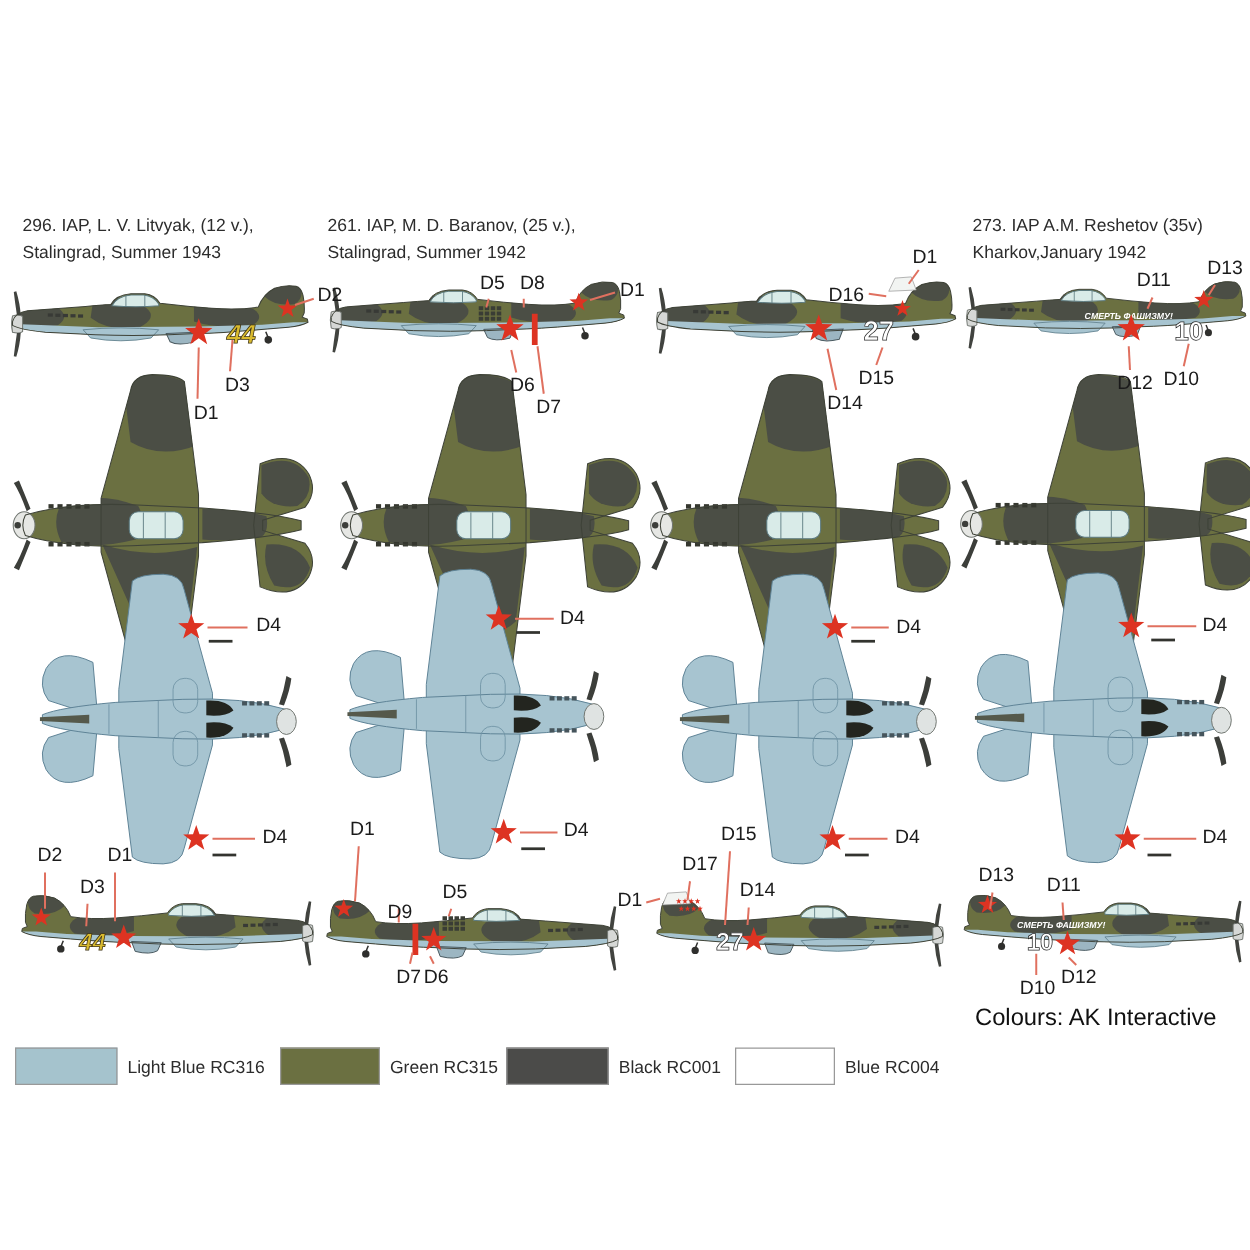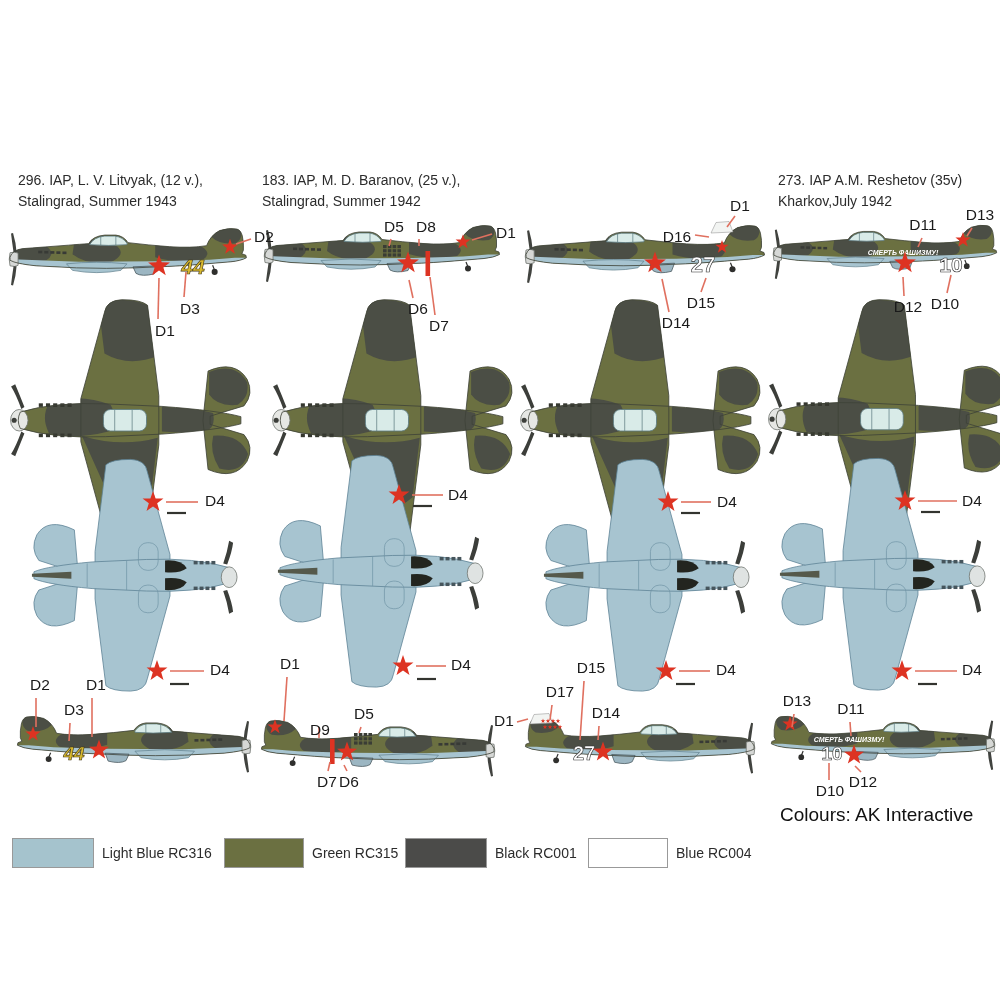--- a/index.html
+++ b/index.html
@@ -31,24 +31,24 @@
   .legend-label{margin-left:8px;font-size:14px;color:#2c2c2c;line-height:30px;}
   .brand{position:absolute;left:780px;top:804px;font-size:19px;color:#111;}
 </style>
 </head>
 <body>
 
 <div class="sheet">
 
   <div class="col-title" style="left:18px">296. IAP, L. V. Litvyak, (12 v.),
 Stalingrad, Summer 1943</div>
-  <div class="col-title" style="left:262px">183. IAP, M. D. Baranov, (25 v.),
+  <div class="col-title" style="left:262px">261. IAP, M. D. Baranov, (25 v.),
 Stalingrad, Summer 1942</div>
   <div class="col-title" style="left:778px">273. IAP A.M. Reshetov (35v)
-Kharkov,July 1942</div>
+Kharkov,January 1942</div>
 
   <svg class="art" viewBox="0 0 1000 1000">
     <defs>
       <polygon id="star" points="0,-10 2.35,-3.24 9.51,-3.09 3.80,1.24 5.88,8.09 0,4 -5.88,8.09 -3.80,1.24 -9.51,-3.09 -2.35,-3.24"></polygon>
       <path id="fusel" d="M2,33 Q4,26 14,24.5 L60,21 Q72,20 80,19.5 Q84,12 96,11 L107,11 Q115,12 119,18.5 Q140,21 160,22.5 Q182,24 197,21.5 Q201,11 210,6.5 Q219,3.5 227,5 Q231,6 232.5,12 Q234,19 233.5,26 L232,29.5 L236,31 L236.5,33.5 Q231,36.5 221,37.5 L197,39.5 Q168,42 148,42.5 L126,43.5 Q98,44.5 68,43.5 L28,41.5 Q8,39.5 2,36 Z"></path>
       <clipPath id="sideClip">
           <use href="#fusel"></use>
         </clipPath>
 
       <g id="side">

